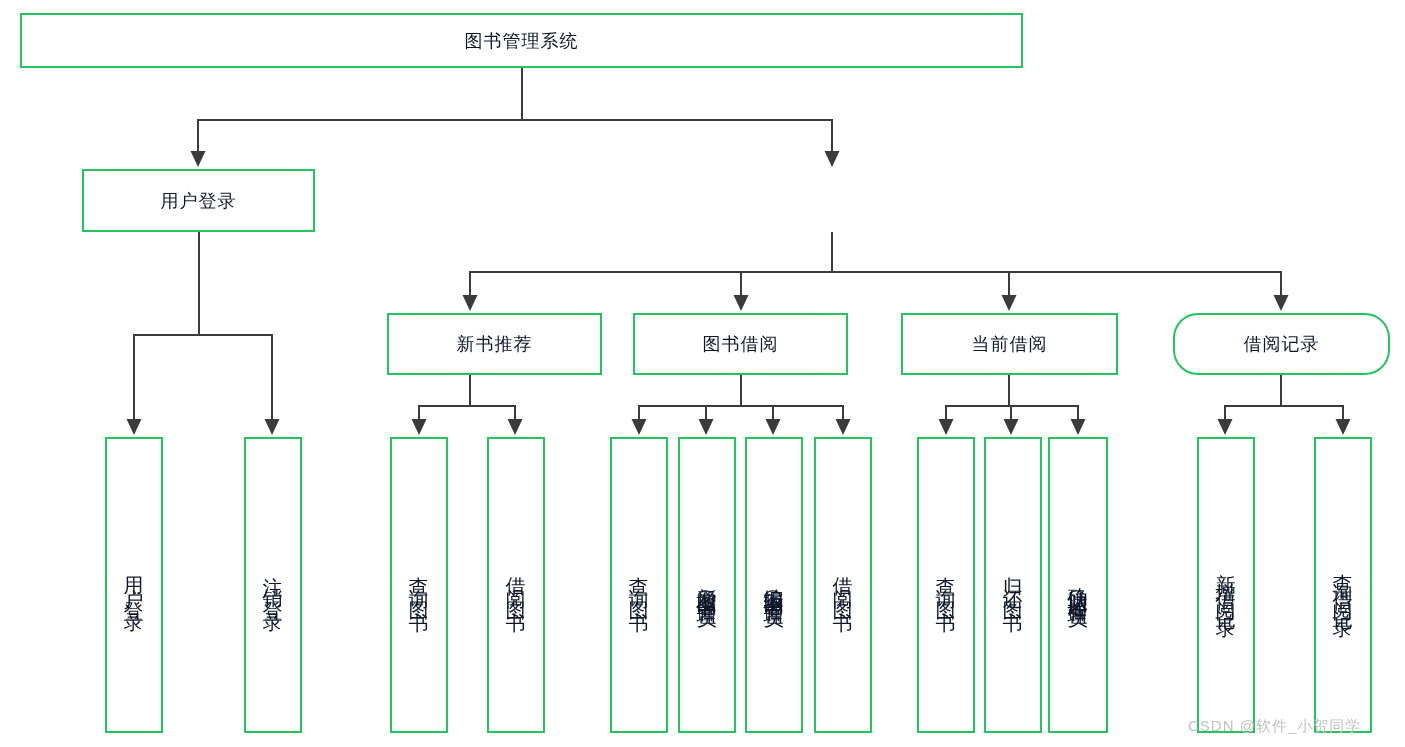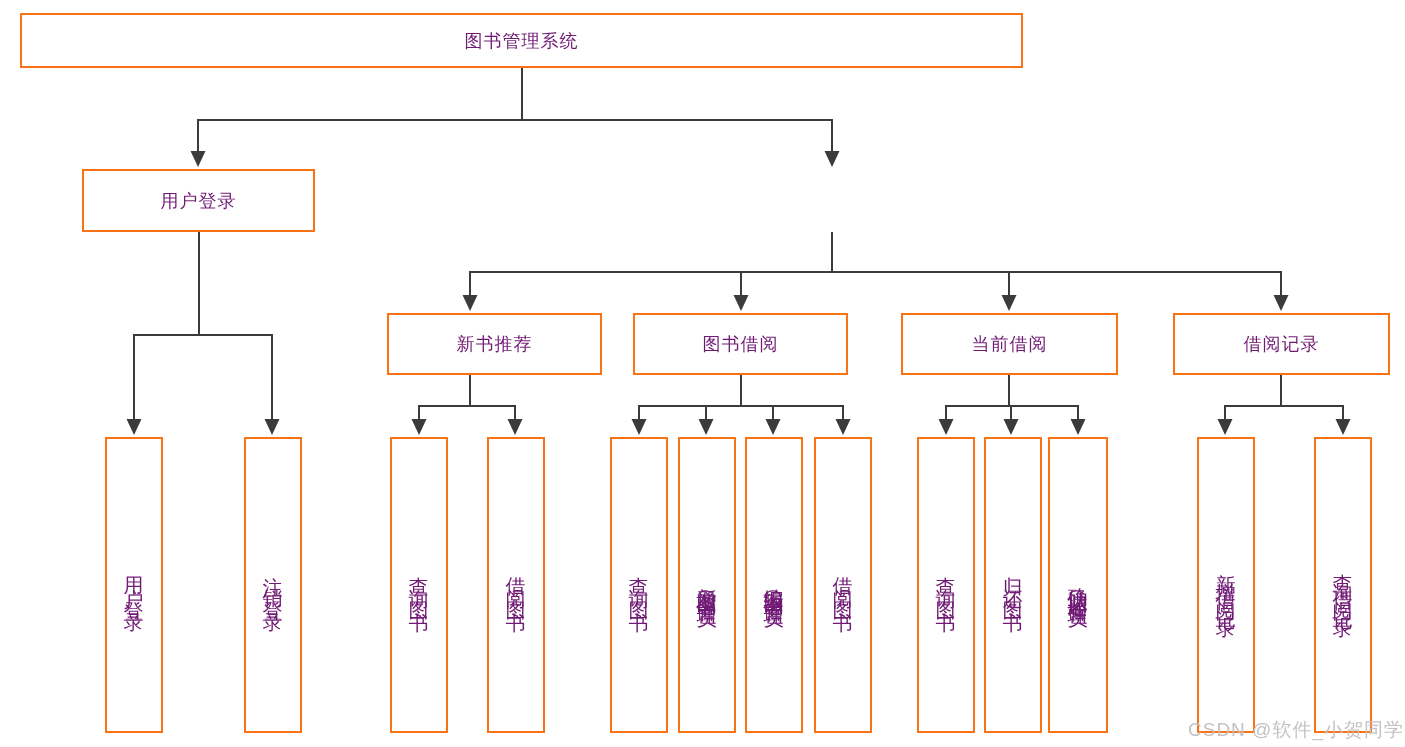--- a/index.html
+++ b/index.html
@@ -7,36 +7,36 @@
   #canvas {
     position: relative;
     width: 1405px;
     height: 747px;
     background: #ffffff;
     font-family: "Liberation Sans", "DejaVu Sans", sans-serif;
     overflow: hidden;
   }
   .node {
     position: absolute;
-    border: 2px solid #f97316;
+    border: 2px solid #22c55e;
     background: #ffffff;
     display: flex;
     align-items: center;
     justify-content: center;
-    color: #701a75;
+    color: #0f172a;
     box-sizing: content-box;
   }
   .hnode { font-size: 18px; letter-spacing: 1px; }
   .root  { left: 20px;  top: 13px;  width: 999px; height: 51px; }
   .l2a   { left: 82px;  top: 169px; width: 229px; height: 59px; }
   .l2b   { left: 716px; top: 169px; width: 229px; height: 59px; }
   .l3a   { left: 363px; top: 313px; width: 211px; height: 58px; margin-left: 24px; }
   .l3b   { left: 633px; top: 313px; width: 211px; height: 58px; }
   .l3c   { left: 901px; top: 313px; width: 213px; height: 58px; }
-  .l3d   { left: 1173px;top: 313px; width: 213px; height: 58px; }
+  .l3d   { left: 1173px;top: 313px; width: 213px; height: 58px; border-radius: 25px; }
   .leaf {
     top: 437px;
     height: 292px;
     width: 54px;
     writing-mode: vertical-rl;
     font-size: 20px;
     line-height: 1.0;
   }
   .leaf.w56 { width: 56px; }
   .lf1  { left: 105px; }
@@ -55,21 +55,21 @@
   #wires {
     position: absolute;
     left: 0; top: 0;
     width: 1405px; height: 747px;
     pointer-events: none;
   }
   #watermark {
     position: absolute;
     left: 1188px;
     top: 717px;
-    font-size: 19px;
+    font-size: 15px;
     color: #c2c2c2;
     letter-spacing: 1px;
     white-space: nowrap;
     z-index: 5;
   }
 </style>
 </head>
 <body>
 
 <div id="canvas">

